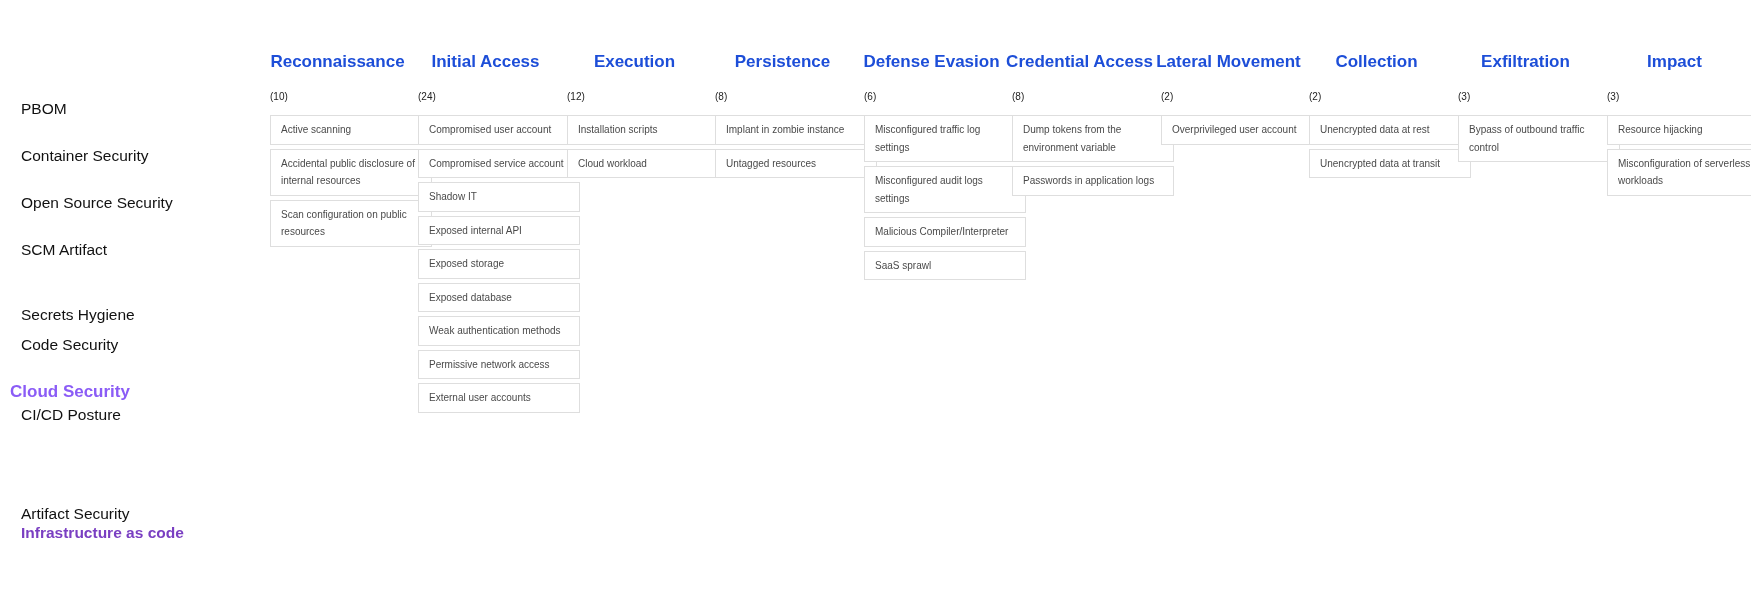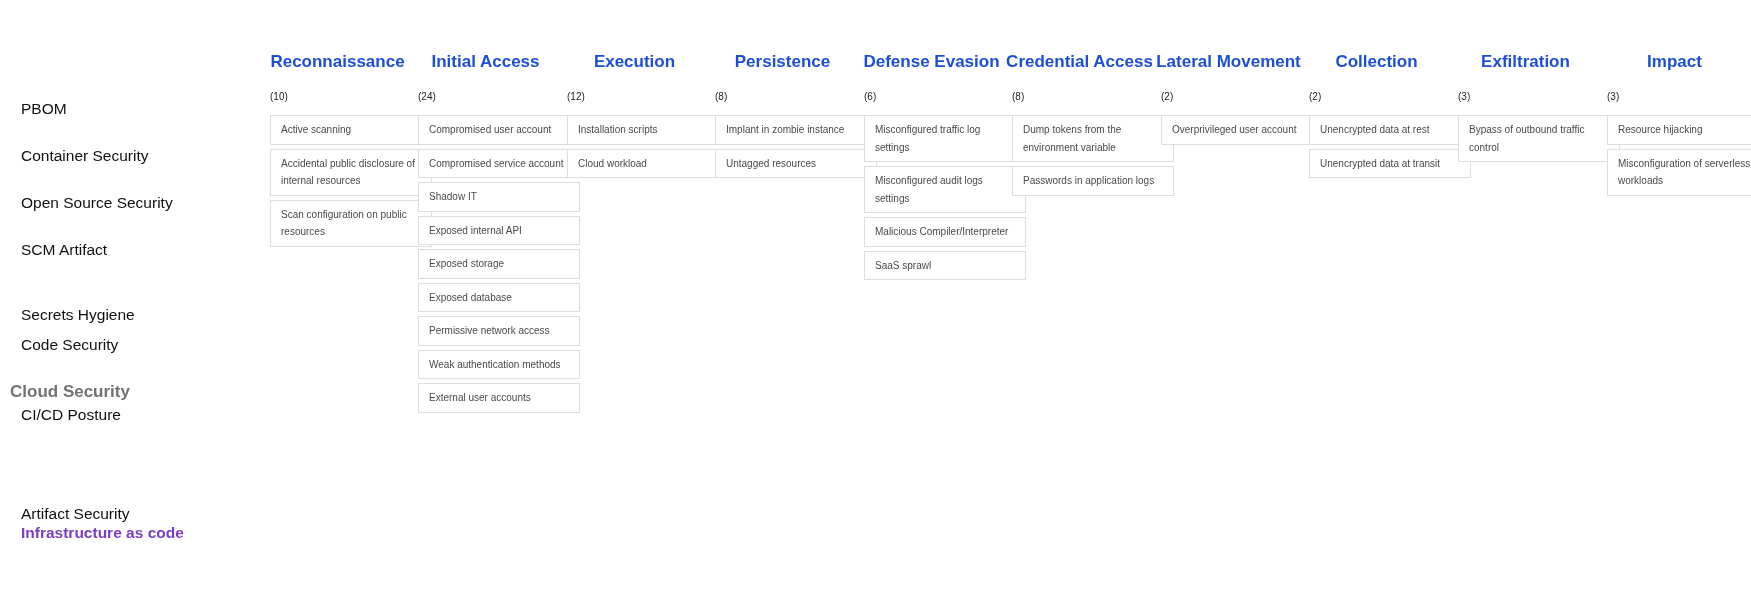--- a/index.html
+++ b/index.html
@@ -7,21 +7,21 @@
     width: 1751px; height: 600px; overflow: hidden; position: relative;
     font-family: "Liberation Sans", "DejaVu Sans", sans-serif;
     color: #111;
   }
   .sidebar { position: absolute; left: 0; top: 0; width: 250px; height: 556px; }
   .side-item {
     position: absolute; left: 21px; font-size: 15.5px; color: #111;
     white-space: nowrap; cursor: pointer;
   }
   .side-item.section {
-    left: 10px; font-size: 17px; font-weight: bold; color: #737373;
+    left: 10px; font-size: 17px; font-weight: bold; color: #8b5cf6;
   }
   .side-item.active { color: #7a3fc2; font-weight: bold; }
 
   .col {
     position: absolute; top: 0; width: 135px;
   }
   .col-title {
     position: absolute; top: 52px; left: -20px; width: 175px; text-align: center;
     font-size: 17px; font-weight: bold; color: #1d4ed8; white-space: nowrap;
   }
@@ -65,22 +65,22 @@
     <div class="col" style="left: 418px;">
       <div class="col-title">Initial Access</div>
       <div class="col-count">(24)</div>
       <div class="cards">
         <div class="card">Compromised user account</div>
         <div class="card">Compromised service account</div>
         <div class="card">Shadow IT</div>
         <div class="card">Exposed internal API</div>
         <div class="card">Exposed storage</div>
         <div class="card">Exposed database</div>
+        <div class="card">Weak authentication methods</div>
         <div class="card">Permissive network access</div>
-        <div class="card">Weak authentication methods</div>
         <div class="card">External user accounts</div>
       </div>
     </div>
     <div class="col" style="left: 567px;">
       <div class="col-title">Execution</div>
       <div class="col-count">(12)</div>
       <div class="cards">
         <div class="card">Installation scripts</div>
         <div class="card">Cloud workload</div>
       </div>

